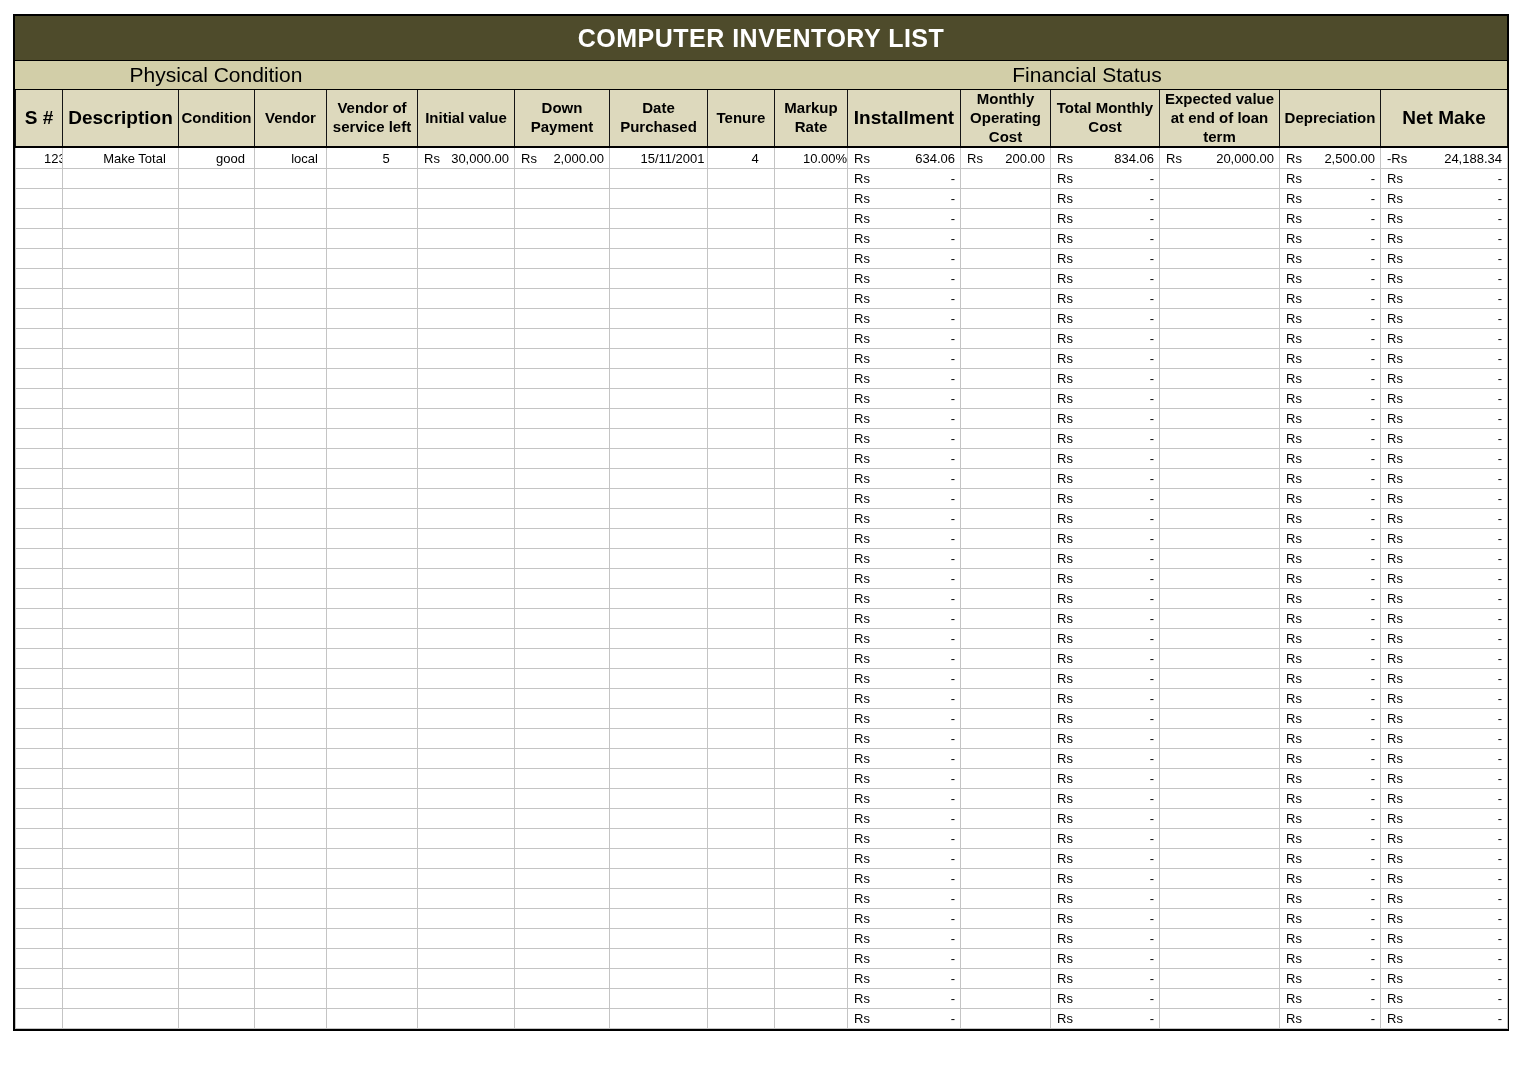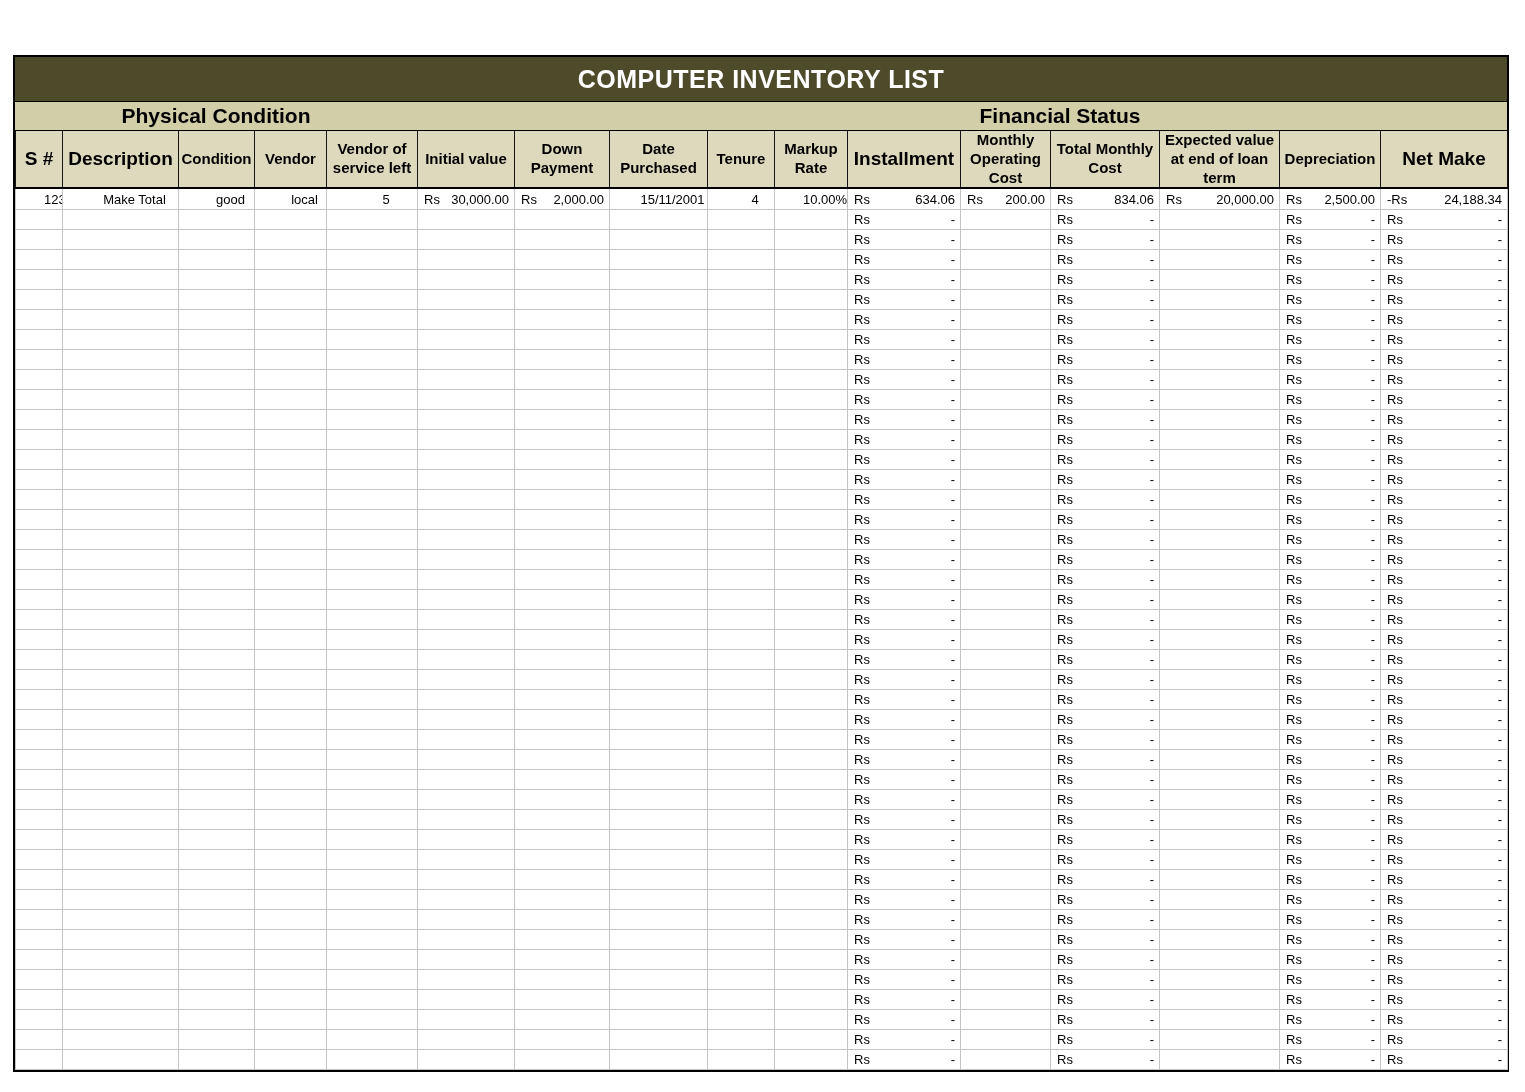--- a/index.html
+++ b/index.html
@@ -1,29 +1,29 @@
 <!DOCTYPE html>
 <html><head>
 <meta charset="utf-8">
 <style>
   * { margin: 0; padding: 0; box-sizing: border-box; }
   html, body { width: 1525px; height: 1092px; background: #ffffff; overflow: hidden;
     font-family: "Liberation Sans", sans-serif; color: #000; }
   .sheet { position: absolute; left: 13px; top: 14px; width: 1496px;
-    border: 2px solid #000; background: #fff; margin-top: 41px; }
+    border: 2px solid #000; background: #fff; }
   .titlebar { height: 45px; background: #4e4b2b; color: #ffffff;
     display: flex; align-items: center; justify-content: center;
     font-size: 25px; font-weight: bold; letter-spacing: 0.5px;
     border-bottom: 1px solid #000; }
   .band { height: 29px; background: #d2cea8; position: relative;
     border-bottom: 1px solid #000; }
   .band-label { position: absolute; top: 50%; transform: translate(-50%, -50%);
-    font-size: 21px; font-weight: bold; white-space: nowrap; }
+    font-size: 21px; font-weight: normal; white-space: nowrap; }
   .band-label.pc { left: 201px; }
-  .band-label.fs { left: 1045px; }
+  .band-label.fs { left: 1072px; }
   table { border-collapse: collapse; table-layout: fixed; width: 1492px; }
   thead th { height: 57px; background: #ddd9bd; font-weight: bold; font-size: 15px;
     text-align: center; vertical-align: middle; line-height: 1.25; padding: 0 2px;
     border-left: 1px solid #141414; border-right: 1px solid #141414;
     border-bottom: 2px solid #000; }
   thead th.lg { font-size: 19px; }
   tbody td { height: 20px; font-size: 13px; text-align: center; vertical-align: middle;
     line-height: 19px; border: 1px solid #c4c4c4; background: #fff;
     overflow: hidden; white-space: nowrap; }
   tbody tr.first td { height: 21px; padding-left: 28px; }

